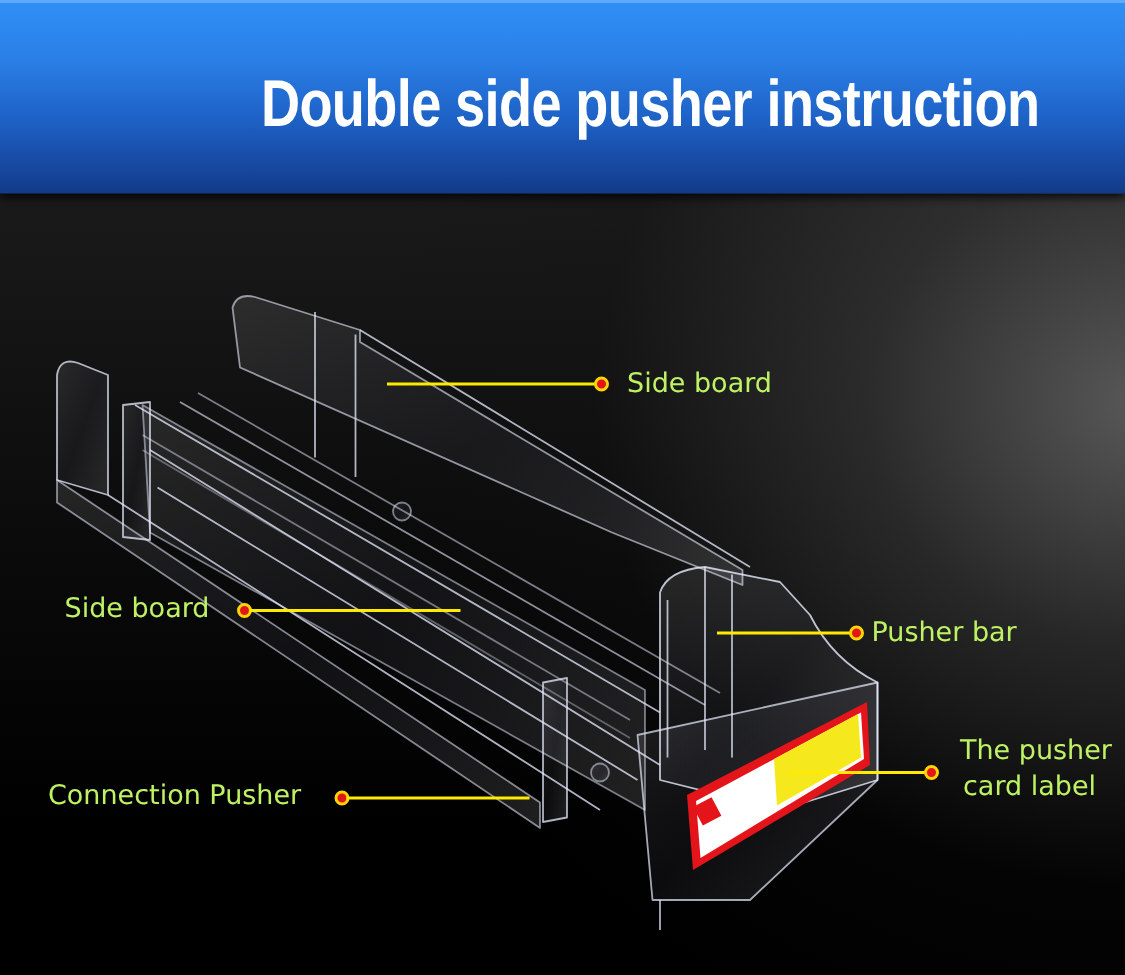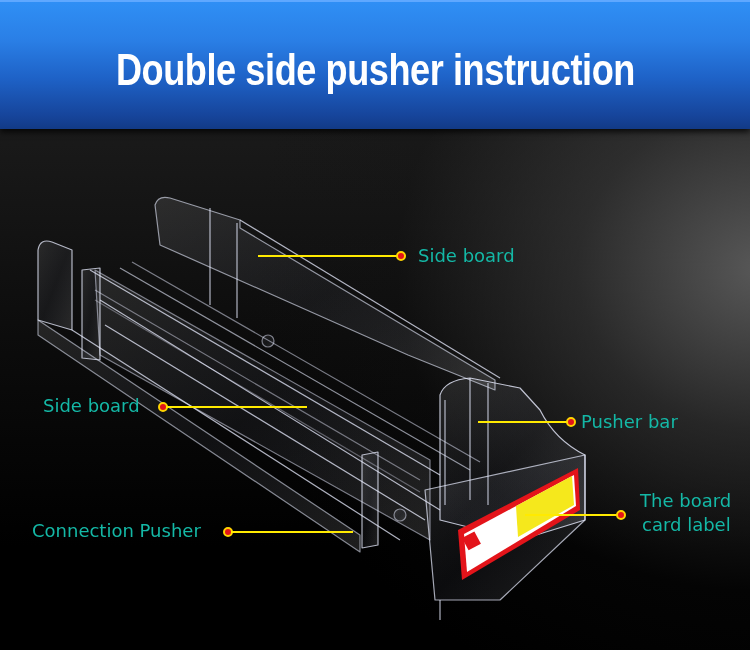--- a/index.html
+++ b/index.html
@@ -13,36 +13,36 @@
     background:
       radial-gradient(ellipse 520px 460px at 760px 140px, rgba(100,100,100,0.85) 0%, rgba(60,60,60,0.6) 35%, rgba(20,20,20,0.2) 70%, rgba(0,0,0,0) 100%),
       linear-gradient(180deg, #1a1a1a 0%, #0c0c0c 40%, #000 80%);
   }
   .banner {
     position:absolute; left:0; top:0; width:750px; height:129px;
     background:linear-gradient(180deg, #2f8ff5 0%, #2a7fe6 30%, #1e62c7 60%, #16449a 90%, #123a86 100%);
     border-top:2px solid #5fa8ff;
     box-sizing:border-box;
     box-shadow:0 3px 6px rgba(0,0,0,0.8);
-    display:flex; align-items:center; justify-content:center;
+    display:flex; align-items:center; justify-content:flex-end;
   }
   .banner-title {
     color:#fff;
     font-family:"Liberation Sans", sans-serif;
     font-weight:bold;
     font-size:44px;
     letter-spacing:-0.5px;
     transform:scaleX(0.82);
     margin-top:8px;
   }
   
   .product { position:absolute; left:0; top:0; width:750px; height:650px; }
   
   .callout-text {
-    position:absolute; color:#14b8a6; font-size:18px; line-height:22px;
+    position:absolute; color:#bef264; font-size:18px; line-height:22px;
     font-family:"DejaVu Sans", sans-serif; white-space:nowrap;
   }
   .leader {
     position:absolute; height:2px; background:#ffea00;
   }
   .dot {
     position:absolute; width:10px; height:10px; border-radius:50%;
     background:#e3141a; border:2px solid #ffd400; box-sizing:border-box;
   }
 </style>
@@ -116,18 +116,18 @@
 <div class="callout-text" style="left:43px; top:395px;">Side board</div>
 <div class="dot" style="left:158px; top:402px;"></div>
 <div class="leader" style="left:166px; top:406px; width:141px;"></div>
 
 <div class="leader" style="left:478px; top:421px; width:94px;"></div>
 <div class="dot" style="left:566px; top:417px;"></div>
 <div class="callout-text" style="left:581px; top:411px;text-align:right;">Pusher bar</div>
 
 <div class="leader" style="left:525px; top:514px; width:96px;"></div>
 <div class="dot" style="left:616px; top:510px;"></div>
-<div class="callout-text" style="left:640px; top:490px;">The board</div>
+<div class="callout-text" style="left:640px; top:490px;">The pusher</div>
 <div class="callout-text" style="left:642px; top:514px;">card label</div>
 
 <div class="callout-text" style="left:32px; top:520px;">Connection Pusher</div>
 <div class="dot" style="left:223px; top:527px;"></div>
 <div class="leader" style="left:231px; top:531px; width:122px;"></div>
 
 </body></html>

